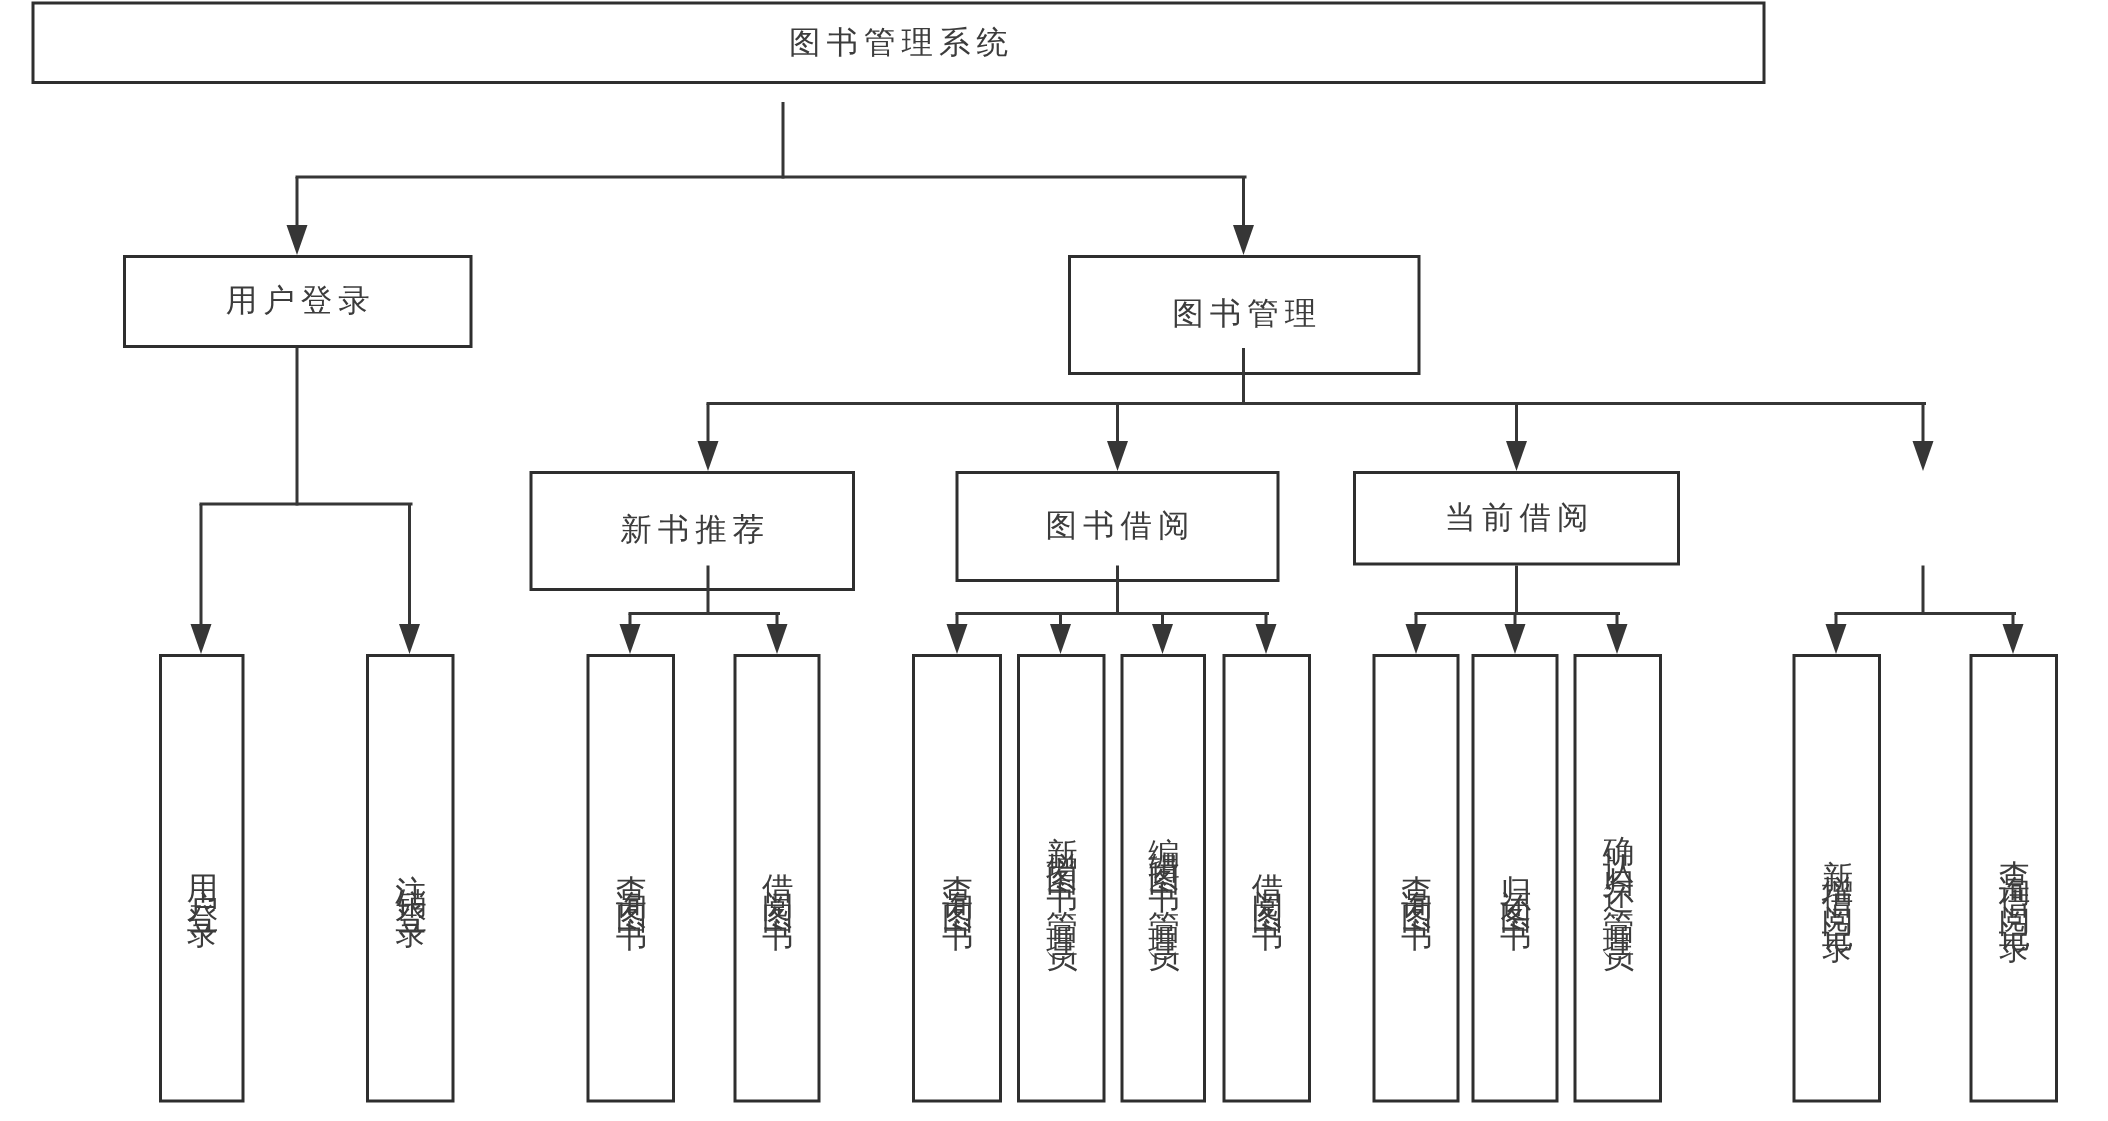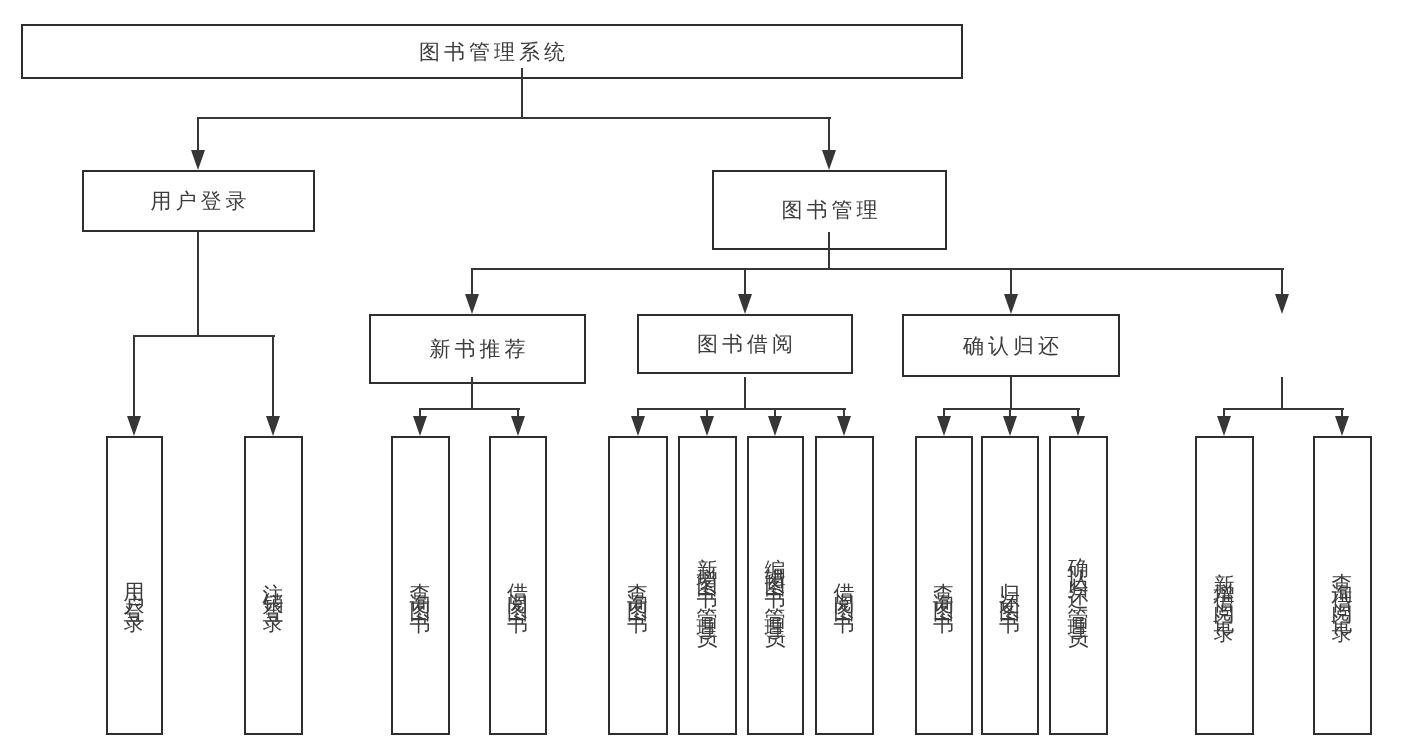--- a/index.html
+++ b/index.html
@@ -53,28 +53,28 @@
     color:var(--watermark);
     z-index:5;
     white-space:nowrap;
   }
 </style>
 </head>
 <body>
 
 <div class="canvas">
 
-  <div class="box" style="left:21px;top:24px;width:942px;height:55px">图书管理系统</div>
+  <div class="box" style="left:21px;top:1px;width:1156px;height:55px">图书管理系统</div>
 
   <div class="box" style="left:82px;top:170px;width:233px;height:62px">用户登录</div>
   <div class="box" style="left:712px;top:170px;width:235px;height:80px">图书管理</div>
 
-  <div class="box" style="left:369px;top:314px;width:217px;height:70px">新书推荐</div>
-  <div class="box" style="left:637px;top:314px;width:216px;height:60px">图书借阅</div>
-  <div class="box" style="left:902px;top:314px;width:218px;height:63px">确认归还</div>
+  <div class="box" style="left:353px;top:314px;width:217px;height:80px">新书推荐</div>
+  <div class="box" style="left:637px;top:314px;width:216px;height:74px">图书借阅</div>
+  <div class="box" style="left:902px;top:314px;width:218px;height:63px">当前借阅</div>
 
   <div class="box vbox" style="left:106px;top:436px;width:57px;height:299px">用户登录</div>
   <div class="box vbox" style="left:244px;top:436px;width:59px;height:299px">注销登录</div>
 
   <div class="box vbox" style="left:391px;top:436px;width:59px;height:299px">查询图书</div>
   <div class="box vbox" style="left:489px;top:436px;width:58px;height:299px">借阅图书</div>
 
   <div class="box vbox" style="left:608px;top:436px;width:60px;height:299px">查询图书</div>
   <div class="box vbox" style="left:678px;top:436px;width:59px;height:299px">新增图书（管理员）</div>
   <div class="box vbox" style="left:747px;top:436px;width:57px;height:299px">编辑图书（管理员）</div>

